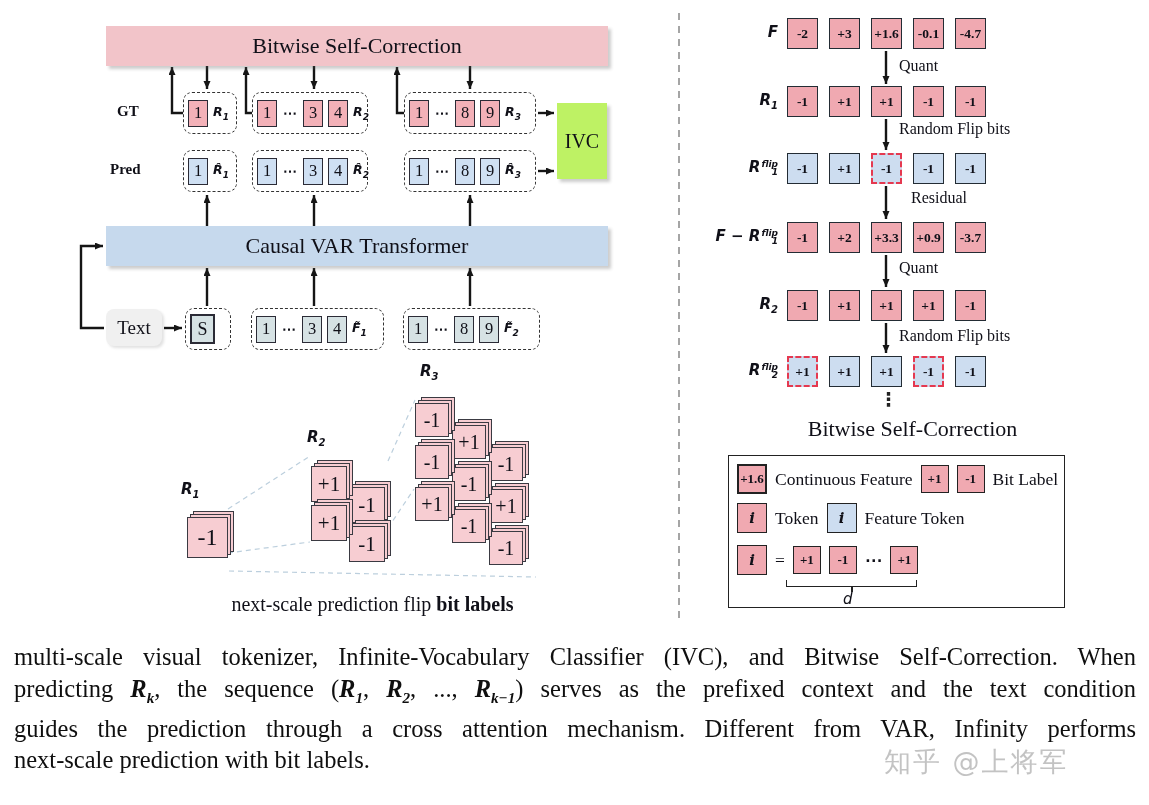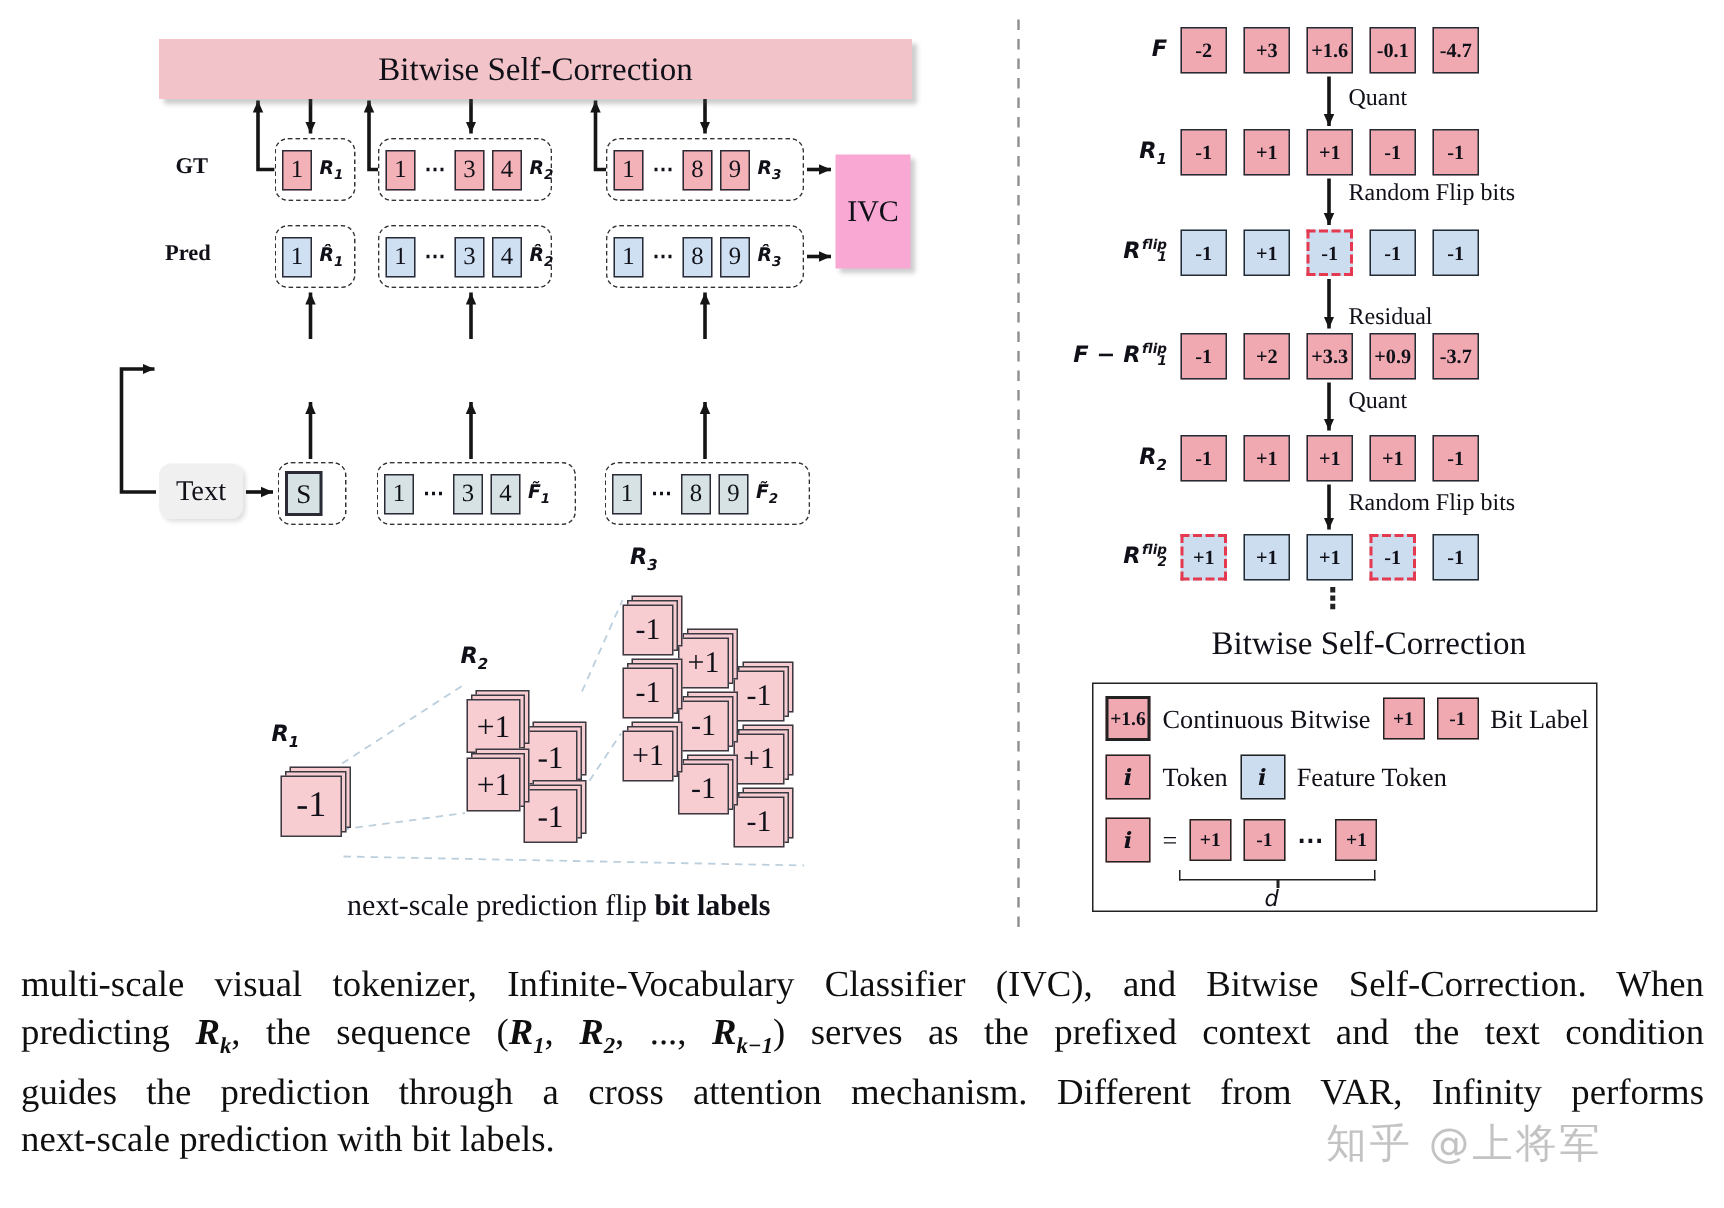--- a/index.html
+++ b/index.html
@@ -6,21 +6,21 @@
   .page{position:relative;width:1149px;height:805px;background:#ffffff;overflow:hidden;
         font-family:"Liberation Serif",serif;color:#101018;}
   .fig{position:absolute;left:0;top:0;width:1149px;height:630px;}
   .overlay{position:absolute;left:0;top:0;pointer-events:none;}
 
   
   .banner{position:absolute;height:40px;display:flex;align-items:center;justify-content:center;
           font-size:22px;box-shadow:3px 3px 3px rgba(90,90,90,.30);}
   .bsc{left:106px;top:26px;width:502px;background:#f2c4c9;}
   .cvt{left:106px;top:226px;width:502px;background:#c6d9ed;}
-  .ivc{position:absolute;left:557px;top:103px;width:50px;height:76px;background:#f9a8d4;
+  .ivc{position:absolute;left:557px;top:103px;width:50px;height:76px;background:#bef264;
        display:flex;align-items:center;justify-content:center;font-size:20px;
        box-shadow:3px 3px 3px rgba(90,90,90,.30);}
   .rowlabel{position:absolute;font-weight:bold;font-size:15px;}
   .gt-lab{left:117px;top:103px;}
   .pred-lab{left:110px;top:161px;}
   .textbox{position:absolute;left:106px;top:309px;width:56px;height:37px;background:#f0f0f0;
            border-radius:8px;display:flex;align-items:center;justify-content:center;font-size:19px;
            box-shadow:2px 2px 3px rgba(0,0,0,.12);}
 
   
@@ -128,32 +128,33 @@
         <line x1="388" y1="528" x2="414" y2="489"></line>
         <line x1="229" y1="571" x2="536" y2="577"></line>
       </g>
       <line x1="679" y1="13" x2="679" y2="621" stroke="#8f8f8f" stroke-width="1.6" stroke-dasharray="7 6"></line>
     </svg>
 
     <div class="banner bsc">Bitwise Self-Correction</div>
     <div class="rowlabel gt-lab">GT</div>
     <div class="rowlabel pred-lab">Pred</div>
     <div class="ivc">IVC</div>
+    <div class="banner cvt">Causal VAR Transformer</div>
     <div class="textbox">Text</div>
     <div class="pyr-caption">
       <span>next-scale prediction flip </span><b>bit labels</b>
     </div>
 
     <div class="r-dots">⋮</div>
     <div class="r-bsc">Bitwise Self-Correction</div>
 
     <div class="legend">
       <div class="lg-row lg-r1">
         <span class="lg-cell boldb">+1.6</span>
-        <span>Continuous Bitwise</span>
+        <span>Continuous Feature</span>
         <span class="lg-cell lg-sm">+1</span>
         <span class="lg-cell lg-sm">-1</span>
         <span>Bit Label</span>
       </div>
       <div class="lg-row lg-r2">
         <span class="lg-cell it">i</span>
         <span>Token</span>
         <span class="lg-cell it blue">i</span>
         <span>Feature Token</span>
       </div>
@@ -262,21 +263,21 @@
           <span>flip</span>
           <span>2</span>
         </span></div>
       <div class="r-cell blue flip" style="left: 787px; top: 356px;">+1</div>
       <div class="r-cell blue" style="left: 829px; top: 356px;">+1</div>
       <div class="r-cell blue" style="left: 871px; top: 356px;">+1</div>
       <div class="r-cell blue flip" style="left: 913px; top: 356px;">-1</div>
       <div class="r-cell blue" style="left: 955px; top: 356px;">-1</div>
       <div class="r-step" style="top: 57px;">Quant</div>
       <div class="r-step" style="top: 120px;">Random Flip bits</div>
-      <div class="r-step" style="top: 203px;">Residual</div>
+      <div class="r-step" style="top: 189px; margin-left: 12px;">Residual</div>
       <div class="r-step" style="top: 259px;">Quant</div>
       <div class="r-step" style="top: 327px;">Random Flip bits</div>
       <div class="pyr-label" style="left: 181px; top: 480px;"><span>R</span><sub>1</sub></div>
       <div class="pyr-tile" style="left: 187px; top: 517px; width: 41px; height: 41px; z-index: 10;">
         <div class="pyr-layer l2"></div>
         <div class="pyr-layer l1"></div>
         <div class="pyr-layer" style="font-size: 24px;">-1</div>
       </div>
       <div class="pyr-label" style="left: 307px; top: 428px;"><span>R</span><sub>2</sub></div>
       <div class="pyr-tile" style="left: 311px; top: 466px; width: 36px; height: 36px; z-index: 10;">

